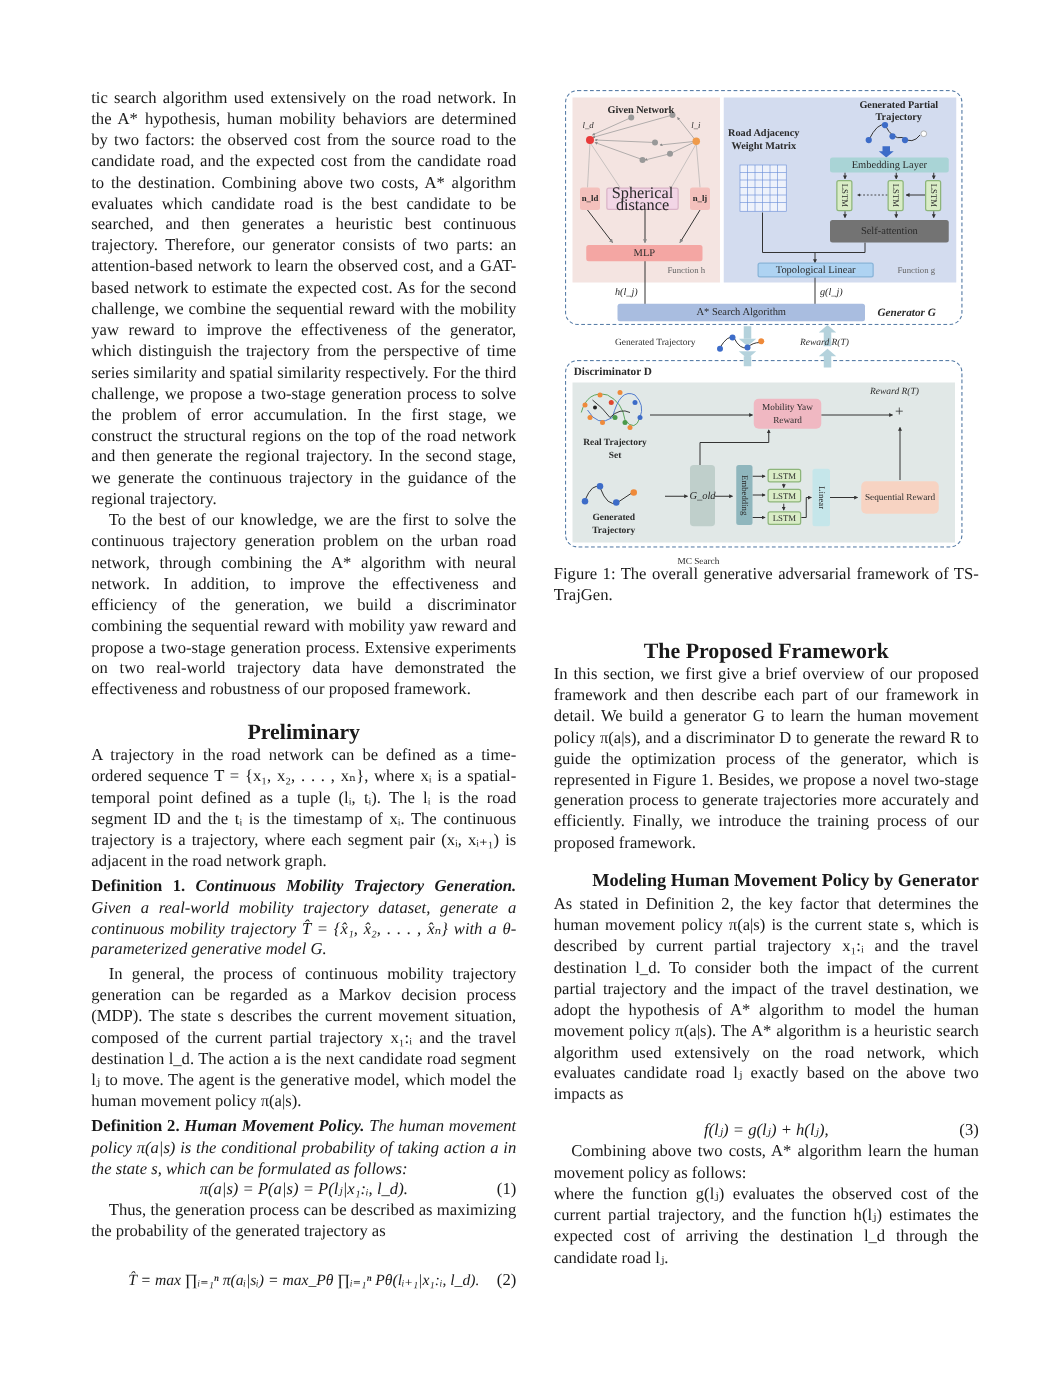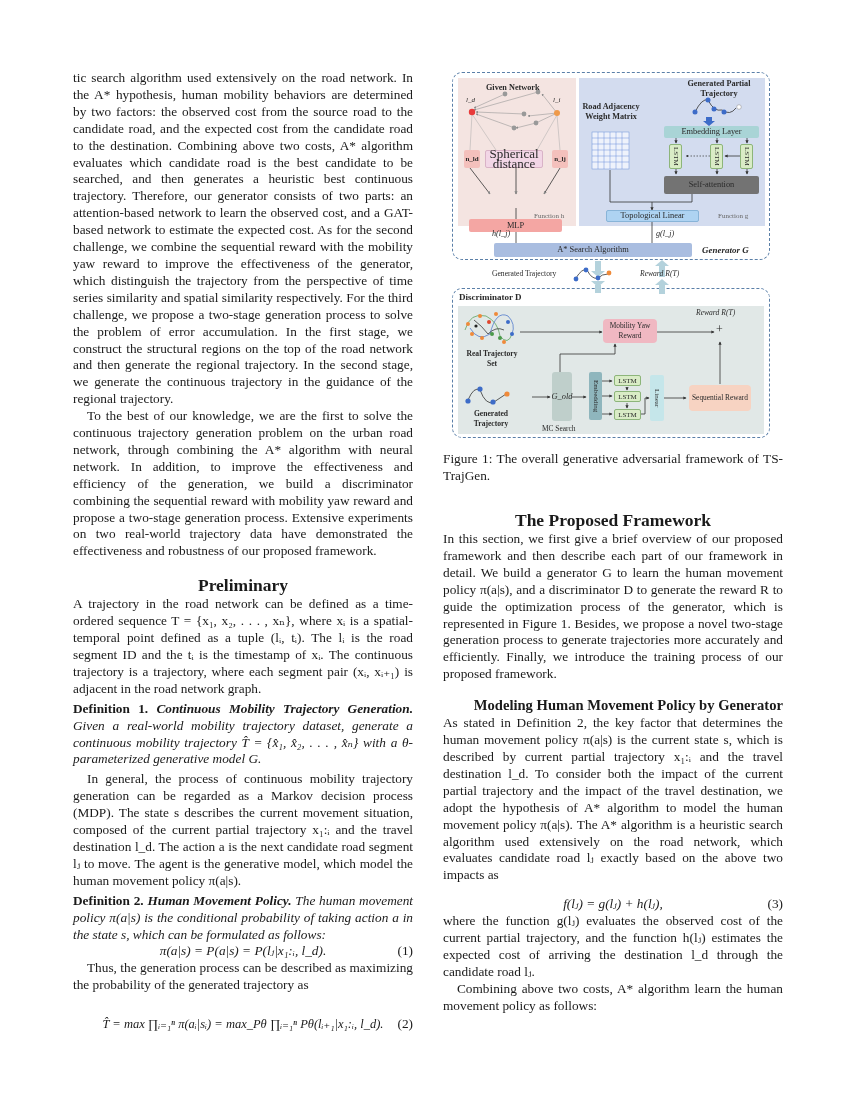--- a/index.html
+++ b/index.html
@@ -213,21 +213,21 @@
       <line x1="268" y1="312" x2="268" y2="270" marker-end="url(#ah)"></line>
     </g>
   </svg>
 
   <div class="lbl b" style="left:34px;top:11px;">Given Network</div>
   <div class="lbl math" style="left:14px;top:24px;font-size:7px;">l_d</div>
   <div class="lbl math" style="left:101px;top:24px;font-size:7px;">l_i</div>
   <div class="box" style="left:12px;top:78px;width:16px;height:18px;background:#f4c0bc;font-weight:bold;font-size:7px;">n_ld</div>
   <div class="box" style="left:33px;top:78px;width:58px;height:18px;background:#f2d6e6;border:0.6px solid #d9b3c7;font-size:13px;">Spherical distance</div>
   <div class="box" style="left:100px;top:78px;width:16px;height:18px;background:#f4c0bc;font-weight:bold;font-size:7px;">n_lj</div>
-  <div class="box" style="left:17px;top:124px;width:93px;height:13px;background:#f4a6a3;margin-top:23px;">MLP</div>
+  <div class="box" style="left:17px;top:124px;width:93px;height:13px;background:#f4a6a3;">MLP</div>
   <div class="lbl small" style="left:82px;top:140px;">Function h</div>
 
   <div class="lbl b" style="left:129px;top:30px;white-space:normal;width:60px;">Road Adjacency Weight Matrix</div>
   <div class="lbl b" style="left:230px;top:7px;white-space:normal;width:74px;">Generated Partial Trajectory</div>
   <div class="box" style="left:212px;top:54px;width:95px;height:12px;background:#a9d4d6;">Embedding Layer</div>
   <div class="box vert" style="left:217px;top:72px;width:13px;height:25px;background:#d9ecc6;border:0.6px solid #8db57a;font-size:7px;">LSTM</div>
   <div class="box vert" style="left:258px;top:72px;width:13px;height:25px;background:#d9ecc6;border:0.6px solid #8db57a;font-size:7px;">LSTM</div>
   <div class="box vert" style="left:288px;top:72px;width:13px;height:25px;background:#d9ecc6;border:0.6px solid #8db57a;font-size:7px;">LSTM</div>
   <div class="box" style="left:212px;top:104px;width:95px;height:18px;background:#737373;">Self-attention</div>
   <div class="box" style="left:154px;top:138px;width:93px;height:12px;background:#aed3f2;border:0.6px solid #88b4d8;">Topological Linear</div>
@@ -237,21 +237,21 @@
   <div class="box" style="left:42px;top:171px;width:198px;height:14px;background:#a9bde0;">A* Search Algorithm</div>
   <div class="lbl b" style="left:250px;top:174px;font-size:9px;font-style:italic;">Generator G</div>
 
   <div class="lbl" style="left:40px;top:197px;font-size:7.6px;">Generated Trajectory</div>
   <div class="lbl math" style="left:188px;top:197px;font-size:7.6px;">Reward R(T)</div>
 
   <div class="lbl b" style="left:7px;top:221px;font-size:9px;">Discriminator D</div>
   <div class="lbl b" style="left:10px;top:277px;white-space:normal;width:60px;font-size:7.6px;">Real Trajectory Set</div>
   <div class="lbl b" style="left:14px;top:337px;white-space:normal;width:50px;font-size:7.6px;">Generated Trajectory</div>
   <div class="box math" style="left:100px;top:300px;width:20px;height:49px;background:#bfcfcb;border-radius:3px;">G_old</div>
-  <div class="lbl" style="left:90px;top:352px;font-size:7.4px;">MC Search</div>
+  <div class="lbl" style="left:90px;top:372px;font-size:7.4px;">MC Search</div>
   <div class="box vert" style="left:137px;top:300px;width:13px;height:48px;background:#8fb6bd;border-radius:2px;font-size:7px;">Embedding</div>
   <div class="box" style="left:162px;top:303px;width:27px;height:11px;background:#d9ecc6;border:0.6px solid #8db57a;font-size:7px;">LSTM</div>
   <div class="box" style="left:162px;top:319px;width:27px;height:11px;background:#d9ecc6;border:0.6px solid #8db57a;font-size:7px;">LSTM</div>
   <div class="box" style="left:162px;top:337px;width:27px;height:11px;background:#d9ecc6;border:0.6px solid #8db57a;font-size:7px;">LSTM</div>
   <div class="box vert" style="left:198px;top:303px;width:14px;height:46px;background:#c5e6ea;border-radius:2px;font-size:7px;">Linear</div>
   <div class="box" style="left:151px;top:247px;width:54px;height:24px;background:#f0b8c2;border-radius:4px;font-size:7.4px;text-align:center;">Mobility Yaw Reward</div>
   <div class="box" style="left:237px;top:313px;width:62px;height:26px;background:#f7d3c2;border-radius:4px;font-size:7.4px;">Sequential Reward</div>
   <div class="lbl math" style="left:244px;top:236px;font-size:7.6px;">Reward R(T)</div>
   <div class="lbl" style="left:264px;top:253px;font-size:12px;">+</div>
 </div>
@@ -260,15 +260,15 @@
 
 <div class="col col-right" style="top:509px;">
   <h2 class="sec-title">The Proposed Framework</h2>
   <p class="para">In this section, we first give a brief overview of our proposed framework and then describe each part of our framework in detail. We build a generator G to learn the human movement policy π(a|s), and a discriminator D to generate the reward R to guide the optimization process of the generator, which is represented in Figure 1. Besides, we propose a novel two-stage generation process to generate trajectories more accurately and efficiently. Finally, we introduce the training process of our proposed framework.</p>
   <h3 class="subsec-title" style="margin-top:13px;">Modeling Human Movement Policy by Generator</h3>
   <p class="para">As stated in Definition 2, the key factor that determines the human movement policy π(a|s) is the current state s, which is described by current partial trajectory x₁:ᵢ and the travel destination l_d. To consider both the impact of the current partial trajectory and the impact of the travel destination, we adopt the hypothesis of A* algorithm to model the human movement policy π(a|s). The A* algorithm is a heuristic search algorithm used extensively on the road network, which evaluates candidate road lⱼ exactly based on the above two impacts as</p>
   <div class="eq" style="margin-top:12px;text-align:center;">
     <span class="math">f(lⱼ) = g(lⱼ) + h(lⱼ),</span>
     <span class="eq-num">(3)</span>
   </div>
+  <p class="para indent">Combining above two costs, A* algorithm learn the human movement policy as follows:</p>
   <p class="para">where the function g(lⱼ) evaluates the observed cost of the current partial trajectory, and the function h(lⱼ) estimates the expected cost of arriving the destination l_d through the candidate road lⱼ.</p>
-  <p class="para indent">Combining above two costs, A* algorithm learn the human movement policy as follows:</p>
 </div>
 
 </body></html>

